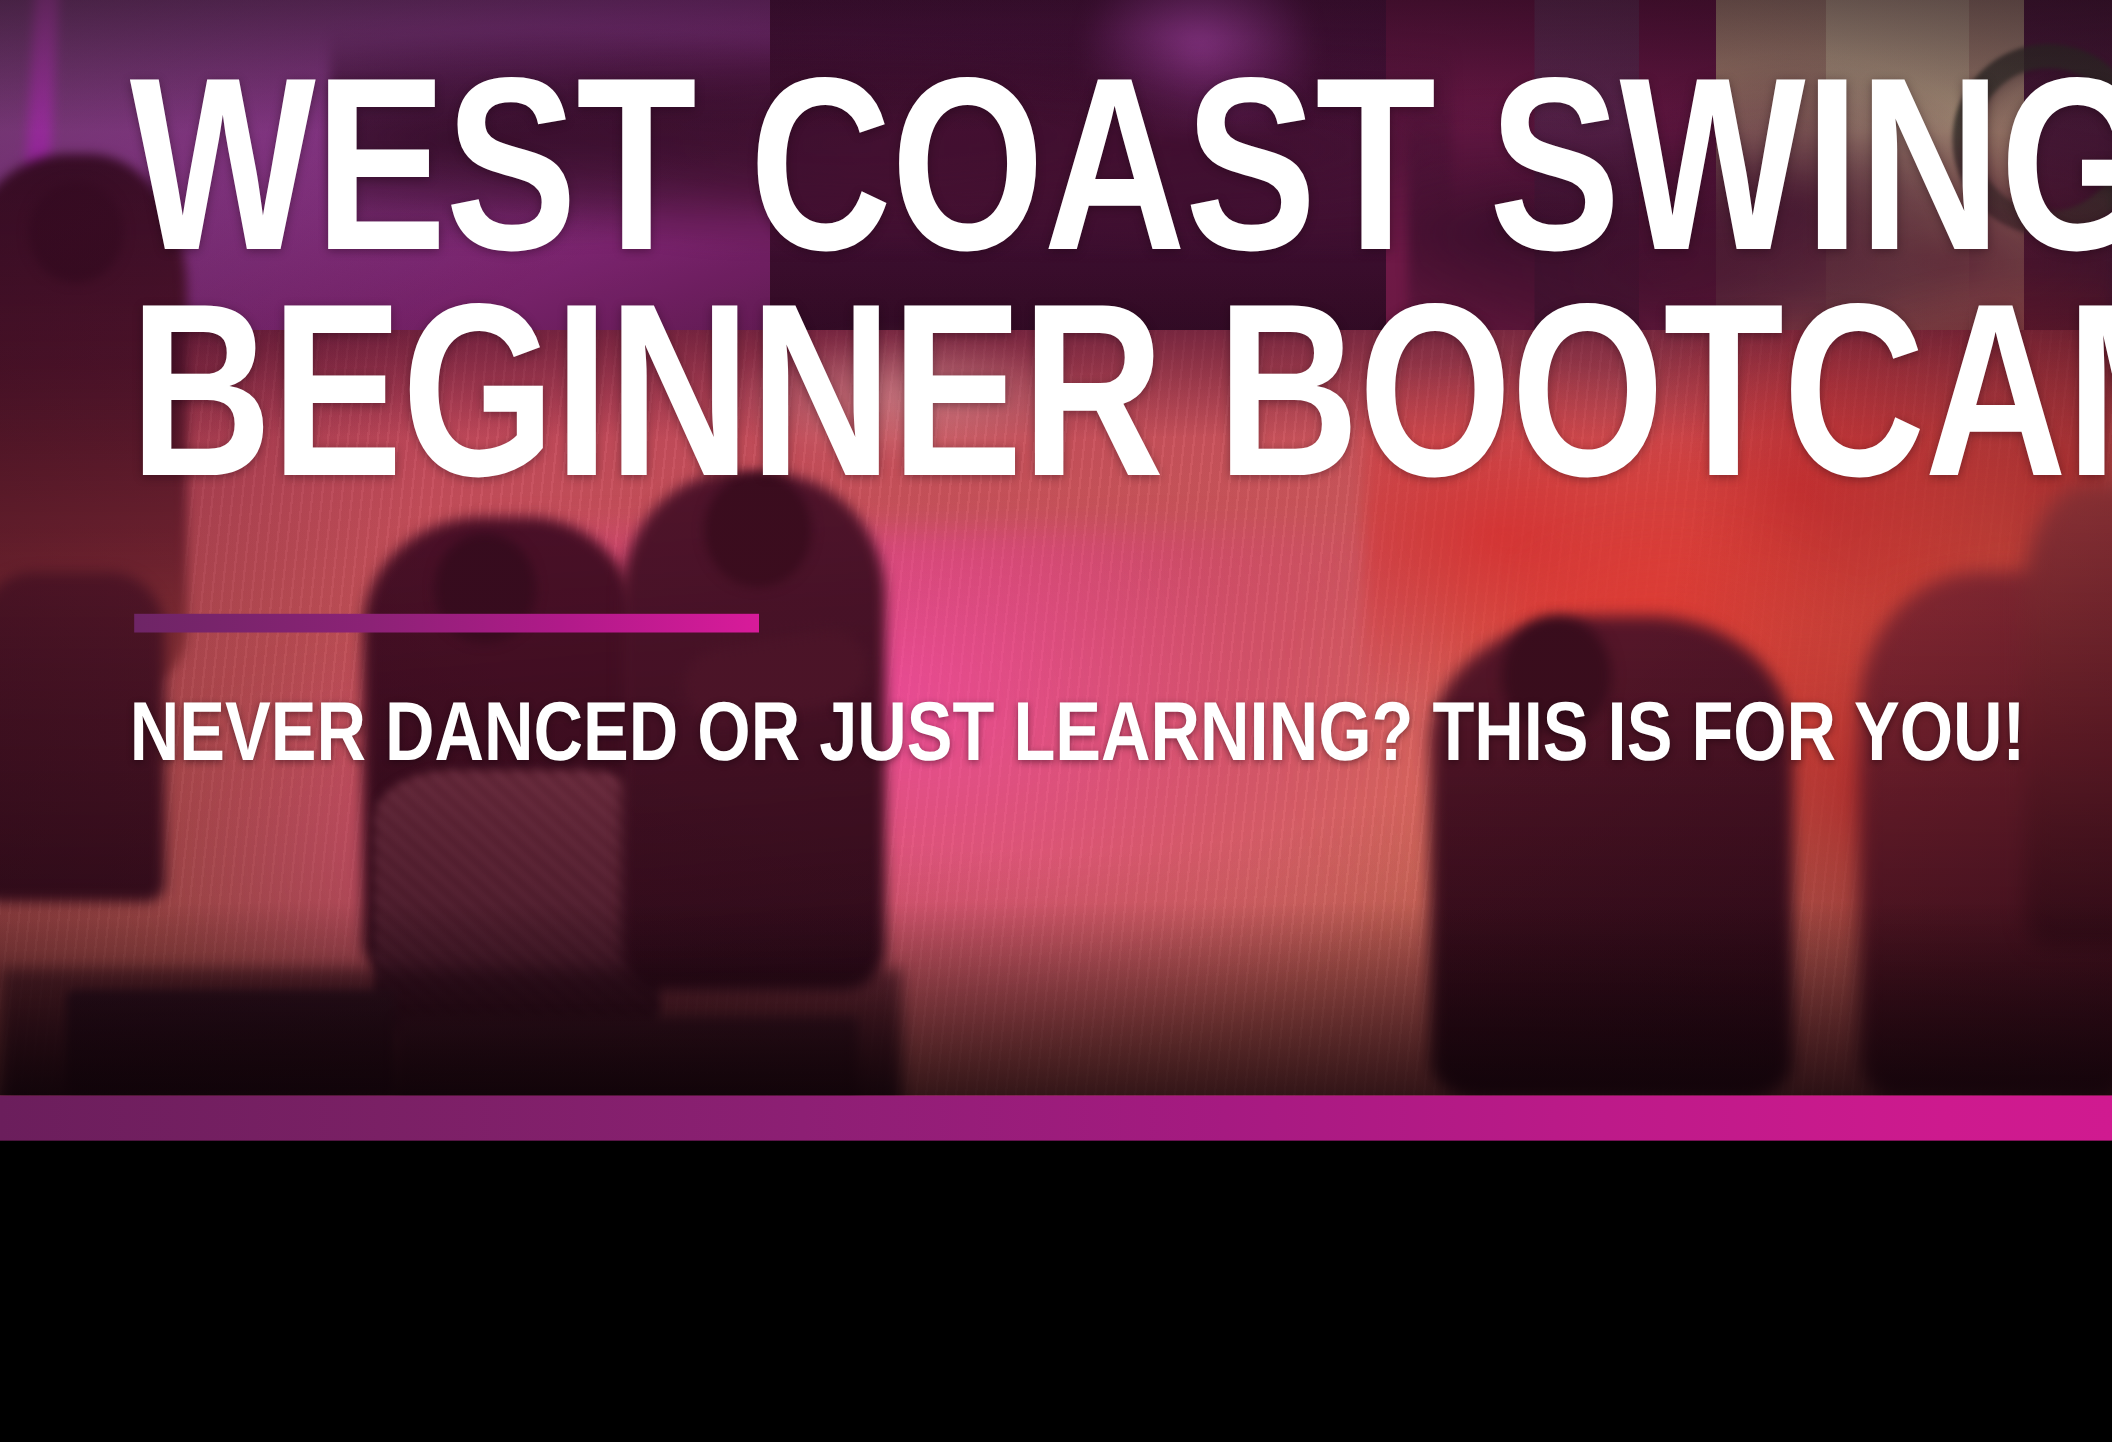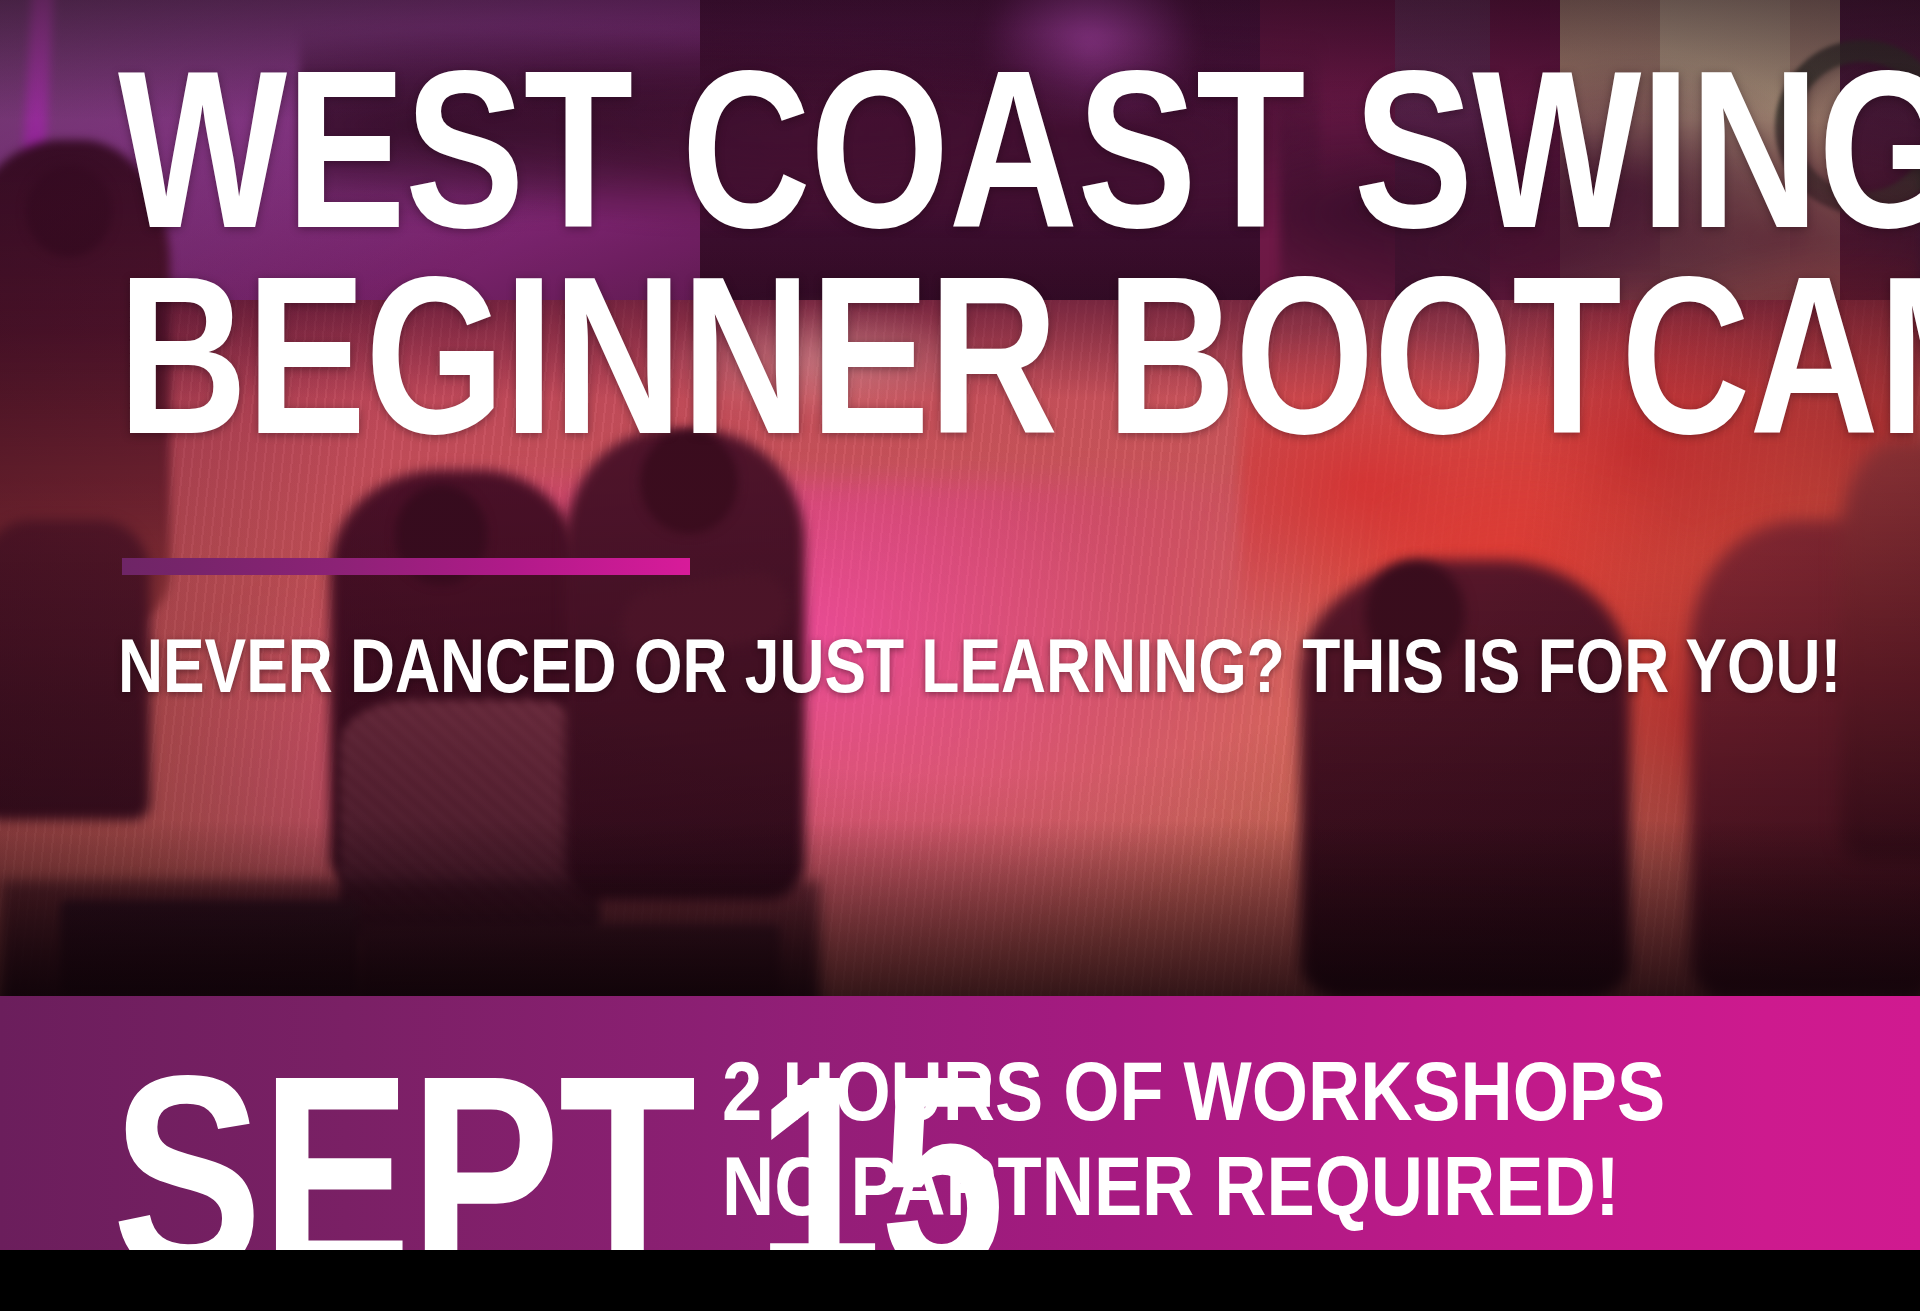--- a/index.html
+++ b/index.html
@@ -3,21 +3,21 @@
 <meta charset="utf-8">
 <style>
   html, body {
     margin: 0;
     padding: 0;
     background: #000;
   }
   #poster {
     position: relative;
     width: 1920px;
-    height: 1250px;
+    height: 1037px;
     overflow: hidden;
     font-family: "Liberation Sans", sans-serif;
     background: #3a0a24;
     -webkit-font-smoothing: antialiased;
   }
 
   
   .photo {
     position: absolute;
     left: 0; top: 0;

